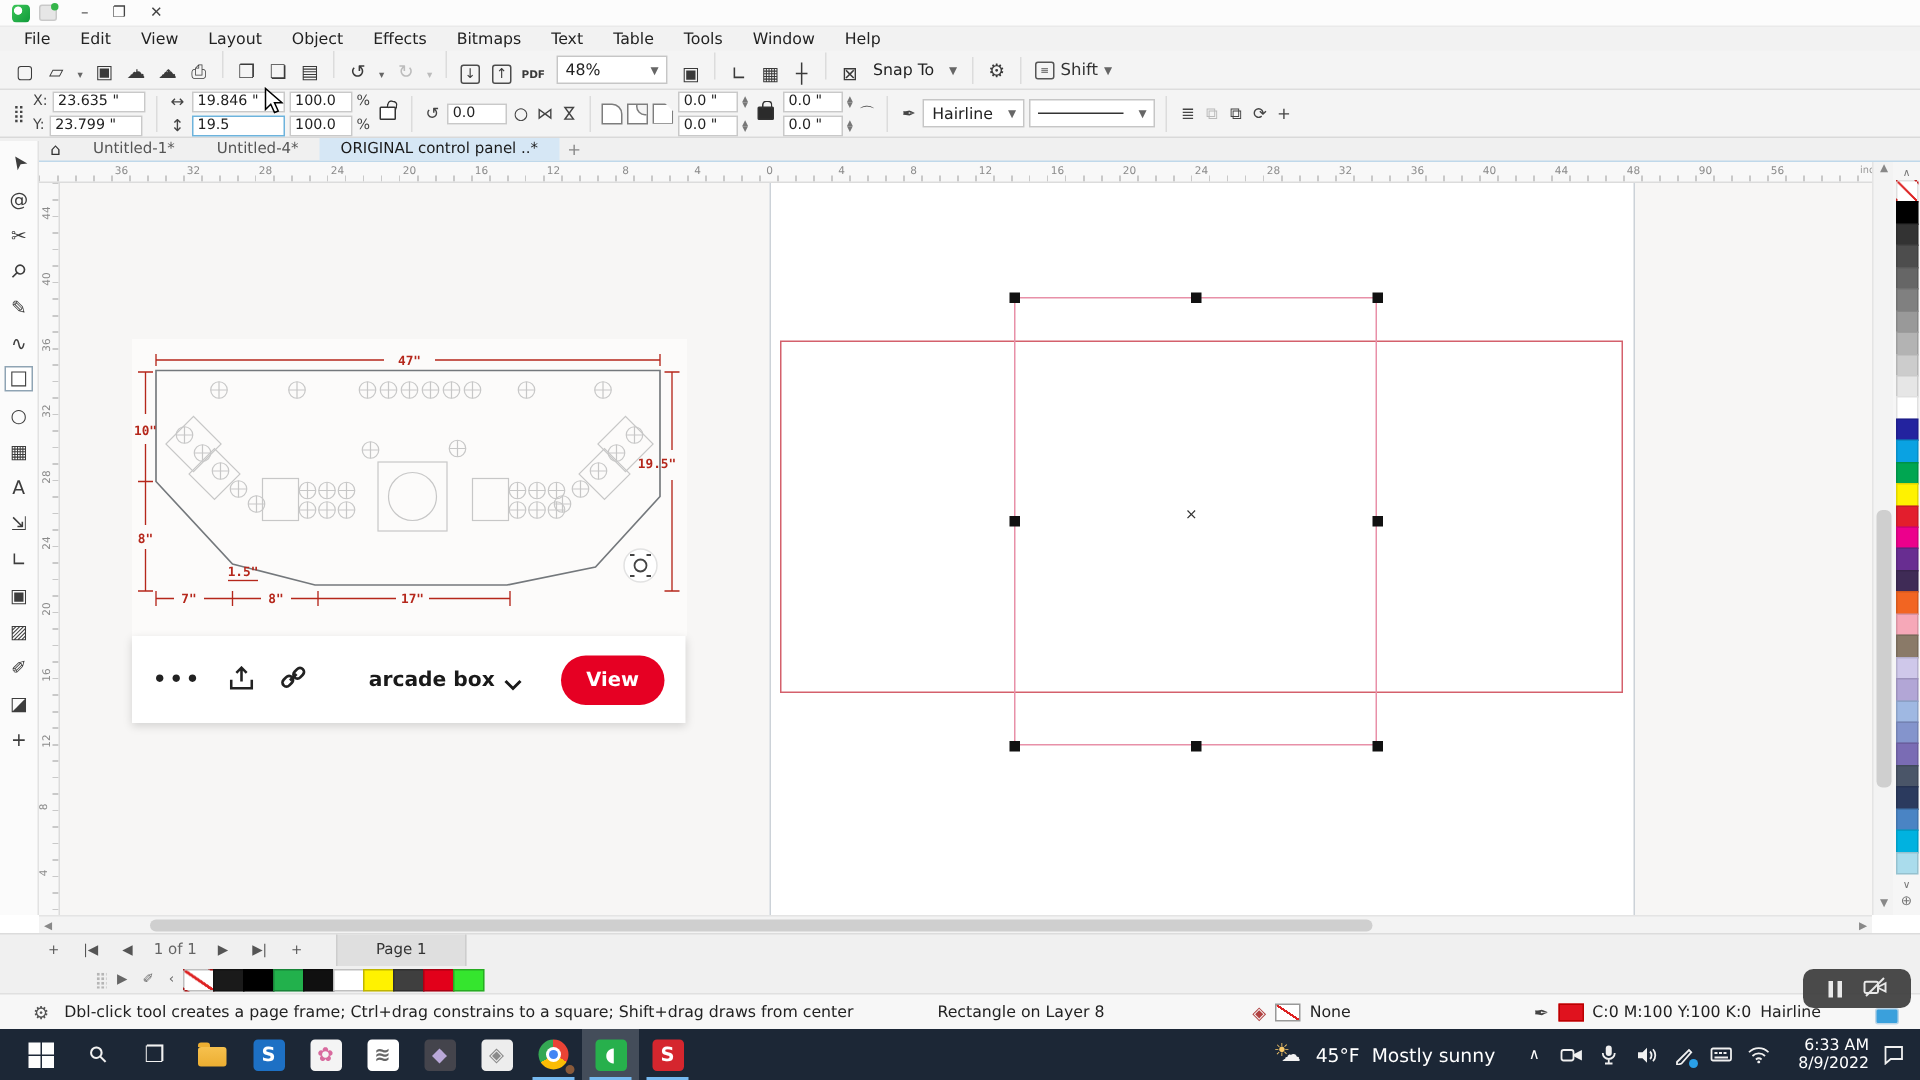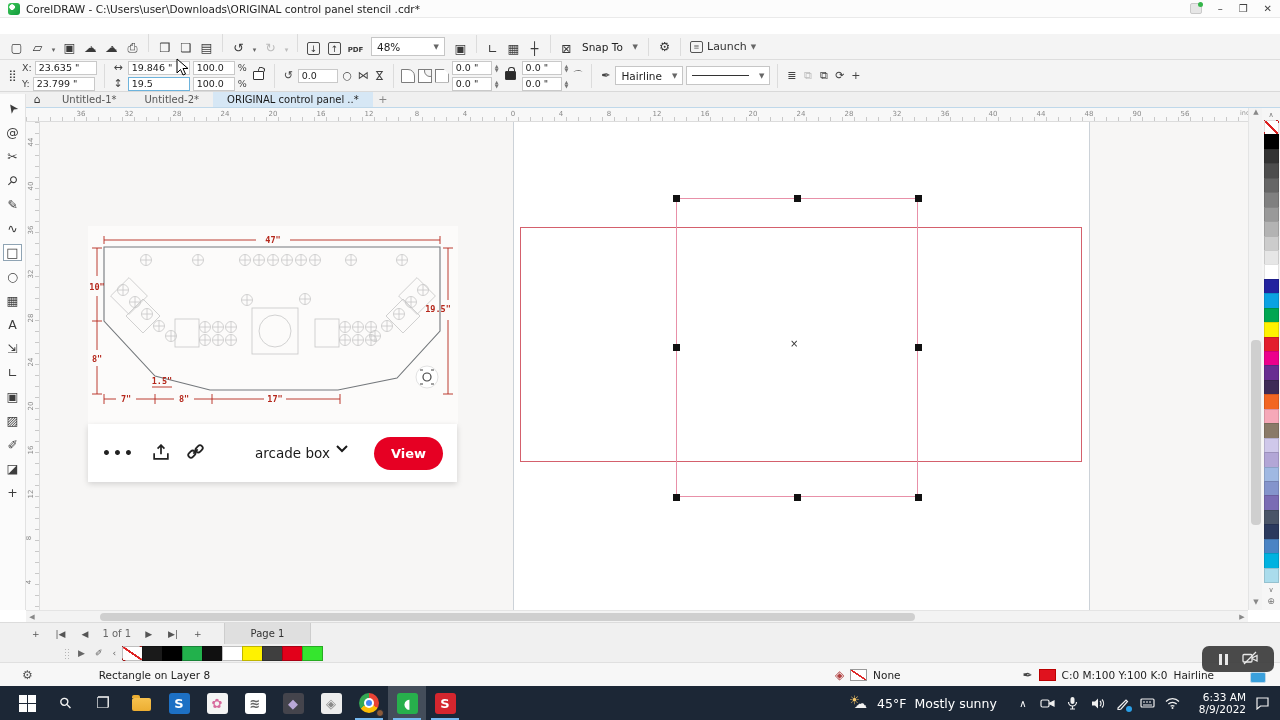--- a/index.html
+++ b/index.html
@@ -70,21 +70,21 @@
 .tool{width:24px;height:24px;display:flex;align-items:center;justify-content:center;font-size:12.5px;color:#3d3d3d}
 .tool span{display:inline-block}
 .tool.active span{border:1px solid #8fa4b4;background:#fff;padding:0 2px;font-size:13px}
 
 #canvas{position:absolute;left:40px;top:122px;width:1208px;height:488px;background:#f7f6f5;overflow:hidden}
 #page-strip{position:absolute;left:473px;top:0;width:577px;height:488px;background:#fff;border-left:1px solid #ccd2d8;border-right:1px solid #ccd2d8}
 #stencil-card{position:absolute;left:48px;top:104px;width:370px;height:198px;background:#fcfbfa}
 #stencil{position:absolute;left:0;top:6px}
 #pin-bar{position:absolute;left:48px;top:302px;width:369px;height:58px;background:#fff;box-shadow:0 2px 6px rgba(0,0,0,.15);display:flex;align-items:center;padding:0 14px;gap:18px}
 #pin-more{font-size:14px;font-weight:bold;letter-spacing:2px;color:#222}
-#pin-board{margin-left:auto;display:flex;align-items:flex-start;gap:6px;font-size:13.5px;font-weight:normal;color:#1a1a1a}
+#pin-board{margin-left:auto;display:flex;align-items:flex-end;gap:6px;font-size:13.5px;font-weight:bold;color:#1a1a1a}
 #pin-save{background:#e60023;color:#fff;font-size:13px;font-weight:bold;border-radius:22px;padding:9px 17px;margin-left:8px}
 #page-frame-rect{position:absolute;left:480px;top:105px;width:562px;height:235px;border:1px solid #d4606c}
 #sel-rect{position:absolute;left:636px;top:76px;width:242px;height:299px;border:1px solid #e890a8}
 .h{position:absolute;width:7px;height:7px;background:#111}
 #sel-x{position:absolute;left:750px;top:216px;font-size:10px;color:#333}
 
 #vscroll{position:absolute;left:1248px;top:108px;width:14px;height:502px;background:#f3f3f3;border-left:1px solid #e4e4e4}
 #vscroll .arr{position:absolute;left:0;width:14px;height:12px;text-align:center;font-size:7px;color:#888}
 #vthumb{position:absolute;left:2px;top:232px;width:10px;height:185px;background:#cfcfcf;border-radius:4px}
 #palette{position:absolute;left:1262px;top:108px;width:18px;height:502px;background:#f6f6f6;display:flex;flex-direction:column;align-items:center}
@@ -148,29 +148,42 @@
 
 .dim{font-family:"DejaVu Sans Mono","Liberation Mono",monospace;font-size:8.5px;font-weight:bold;fill:#b5271b}
 </style>
 </head>
 <body>
 
 <div id="screen">
 
   <div id="titlebar">
     <span id="corel-logo"></span>
-    <span id="title-text">CorelDRAW - C:\Users\user\Downloads\ORIGINAL control panel stencil .cdr*</span>
     <span id="win-controls">
       <span id="profile-chip"></span>
       <span>–</span>
       <span>❐</span>
       <span>✕</span>
     </span>
   </div>
 
+  <div id="menubar">
+      <span class="menu-item">File</span>
+      <span class="menu-item">Edit</span>
+      <span class="menu-item">View</span>
+      <span class="menu-item">Layout</span>
+      <span class="menu-item">Object</span>
+      <span class="menu-item">Effects</span>
+      <span class="menu-item">Bitmaps</span>
+      <span class="menu-item">Text</span>
+      <span class="menu-item">Table</span>
+      <span class="menu-item">Tools</span>
+      <span class="menu-item">Window</span>
+      <span class="menu-item">Help</span>
+    </div>
 
   <div id="toolbar">
     <span id="tb-g1"><span class="tbtn">
           <span>▢</span>
         </span><span class="tbtn">
           <span>▱</span>
         </span><span class="tbtn dd">
           <span>▾</span>
         </span><span class="tbtn">
           <span>▣</span>
@@ -220,21 +233,21 @@
       <span>Snap To</span>
       <span class="caret">▼</span>
     </span>
     <span class="tb-sep"></span>
     <span class="tbtn">
         <span>⚙</span>
       </span>
     <span class="tb-sep"></span>
     <span id="launch-wrap">
       <span id="launch-icon">≡</span>
-      <span>Launch</span>
+      <span>Shift</span>
       <span class="caret" style="font-size:7px;color:#666">▼</span>
     </span>
   </div>
 
   <div id="propbar">
     <span class="pb-ico">⣿</span>
     <span class="pb-col">
       <span class="pb-row">
           <span class="pb-lab">X:</span>
           <span class="pb-field w60">23.635 "</span>
@@ -313,21 +326,21 @@
     <span class="pb-ico" style="color:#bbb">⧉</span>
     <span class="pb-ico">⧉</span>
     <span class="pb-ico">⟳</span>
     <span class="pb-ico">+</span>
   </div>
 
   <div id="doctabs">
     <span class="dtab" id="home-tab">⌂</span>
     <span id="dtab-list" style="display:flex">
         <span class="dtab">Untitled-1*</span>
-        <span class="dtab">Untitled-2*</span>
+        <span class="dtab">Untitled-4*</span>
         <span class="dtab active">ORIGINAL control panel ..*</span>
       </span>
     <span id="newtab-btn">+</span>
   </div>
 
   <div id="hruler">
       <span class="hrl" style="left: 55px;">36</span>
       <span class="hrl" style="left: 103px;">32</span>
       <span class="hrl" style="left: 151px;">28</span>
       <span class="hrl" style="left: 199px;">24</span>
@@ -650,20 +663,21 @@
         <span class="sw" style="background: rgb(255, 255, 255);"></span>
         <span class="sw" style="background: rgb(255, 242, 0);"></span>
         <span class="sw" style="background: rgb(63, 63, 63);"></span>
         <span class="sw" style="background: rgb(226, 0, 26);"></span>
         <span class="sw" style="background: rgb(53, 229, 46);"></span>
       </span>
   </div>
 
   <div id="statusbar">
     <span id="sb-gear">⚙</span>
+    <span>Dbl-click tool creates a page frame; Ctrl+drag constrains to a square; Shift+drag draws from center</span>
     <span id="sb-object">Rectangle on Layer 8</span>
     <span id="sb-right">
       <span style="color:#b04040;font-size:12px">◈</span>
       <span class="sb-chip swnone"></span>
       <span>None</span>
       <span style="width:110px"></span>
       <span style="font-size:12px;color:#444">✒</span>
       <span class="sb-chip red"></span>
       <span>C:0 M:100 Y:100 K:0</span>
       <span>Hairline</span>

